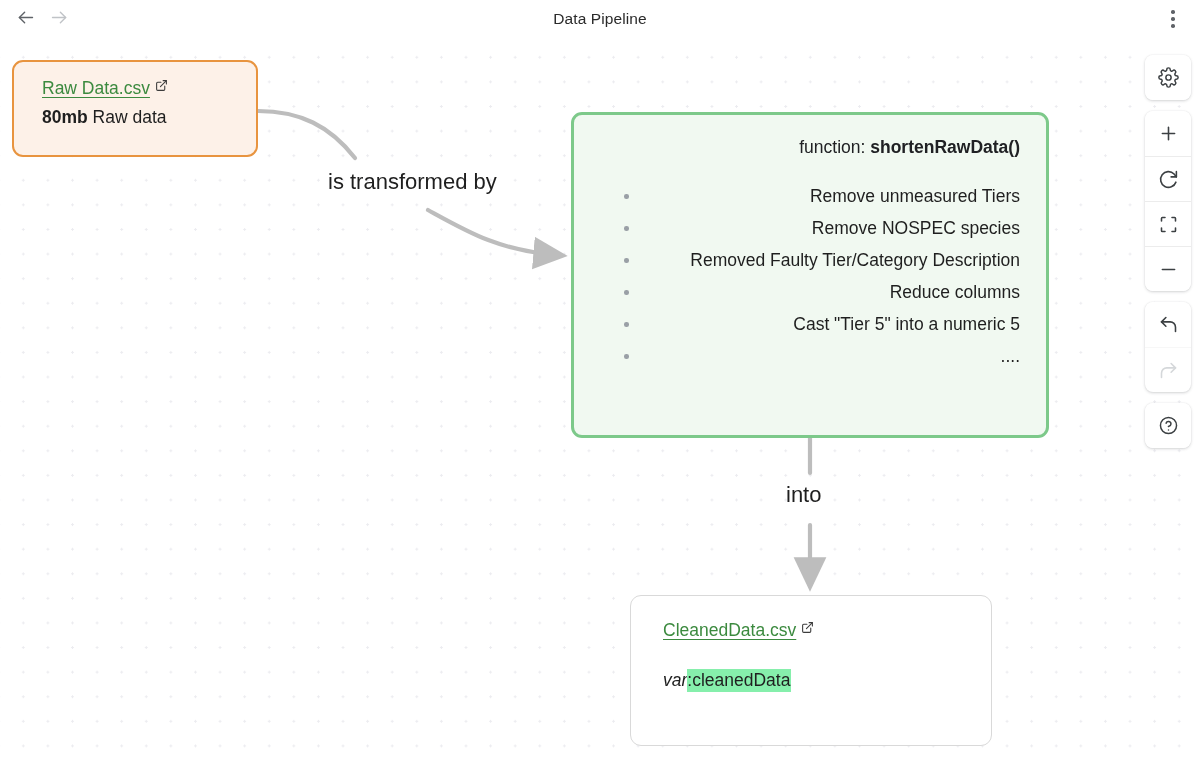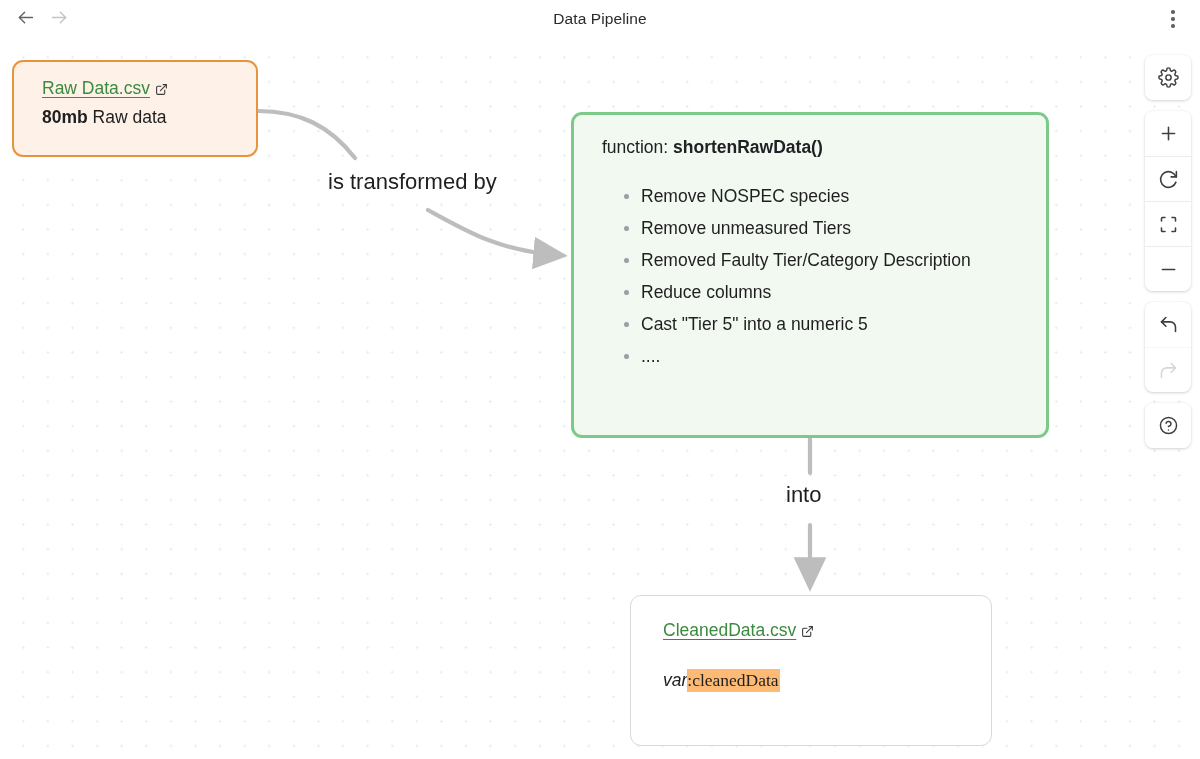--- a/index.html
+++ b/index.html
@@ -102,34 +102,34 @@
     padding: 16px 0 0 28px;
   }
 
   .node-fn {
     left: 571px; top: 74px;
     width: 478px; height: 326px;
     background: #f1f9f1;
     border: 3px solid #7dc98a;
     border-radius: 11px;
     padding: 22px 26px 0 28px;
+    text-align: right;
   }
 
   .node-clean {
     left: 630px; top: 557px;
     width: 362px; height: 151px;
     background: #ffffff;
     border: 1.6px solid #d9d9d9;
     border-radius: 11px;
     padding: 24px 0 0 32px;
   }
 
   .file-link {
     display: inline-flex;
-    align-items: center;
     gap: 5px;
     color: #3c8a3f;
     font-size: 17.5px;
     cursor: pointer;
     line-height: 1.2;
   }
   .file-link .fname {
     text-decoration: underline;
     text-underline-offset: 2.5px;
     text-decoration-thickness: 1px;
@@ -181,23 +181,22 @@
     margin-top: 25px;
     font-size: 17.5px;
     color: #1f1f1f;
     line-height: 1.62;
   }
   .clean-meta b { font-weight: 700; }
   .var-word {
     font-style: italic;
   }
   .hl {
-    background: #fdba74;
+    background: #86efac;
     padding: 1px 1px 2px 0;
-    font-family: Liberation Serif, serif;
   }
 
   
   .edge-label {
     position: absolute;
     font-size: 22px;
     color: #1f1f1f;
     background: transparent;
     white-space: nowrap;
     z-index: 6;
@@ -307,22 +306,22 @@
         <span>Raw data</span>
       </div>
     </div>
 
     <div class="node node-fn">
       <div class="fn-title">
         <span>function:</span>
         <b>shortenRawData()</b>
       </div>
       <ul class="fn-list">
+        <li>Remove unmeasured Tiers</li>
         <li>Remove NOSPEC species</li>
-        <li>Remove unmeasured Tiers</li>
         <li>Removed Faulty Tier/Category Description</li>
         <li>Reduce columns</li>
         <li>Cast "Tier 5" into a numeric 5</li>
         <li>....</li>
       </ul>
     </div>
 
     <div class="node node-clean">
       <div class="file-link">
         <span class="fname">CleanedData.csv</span>

